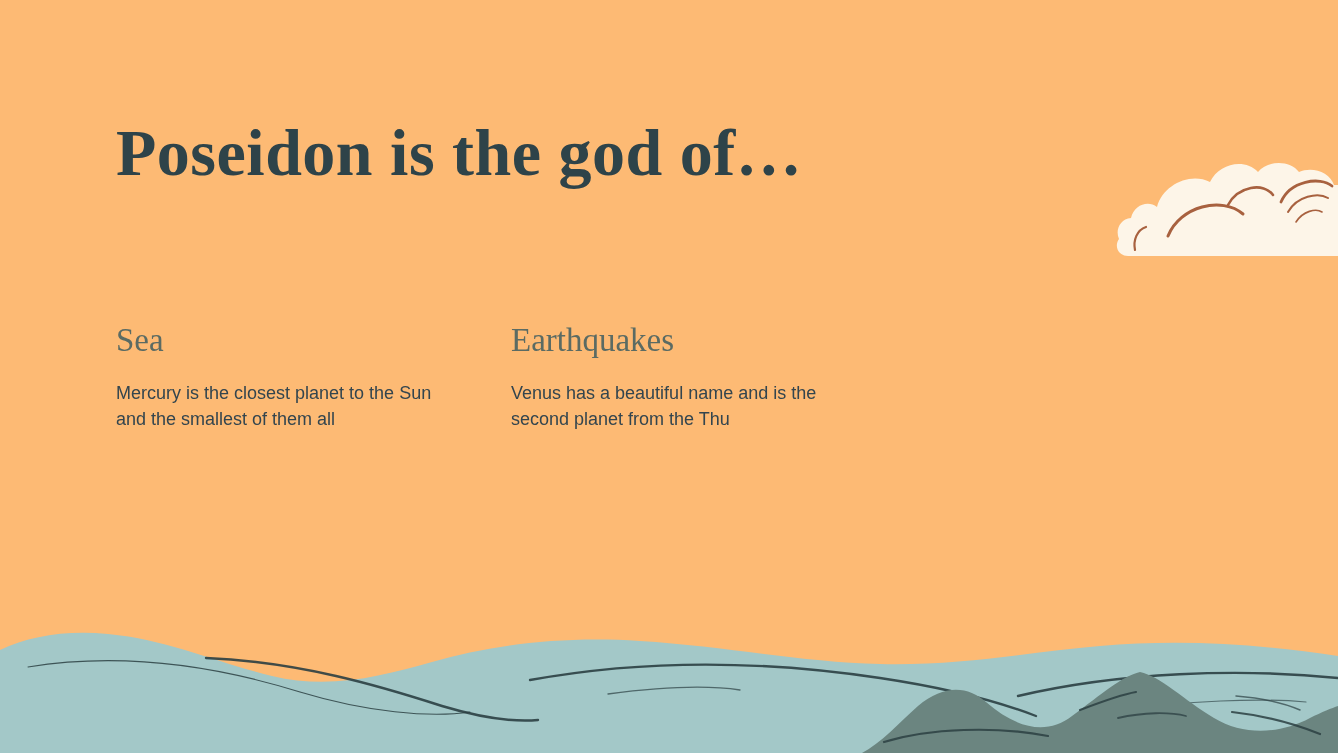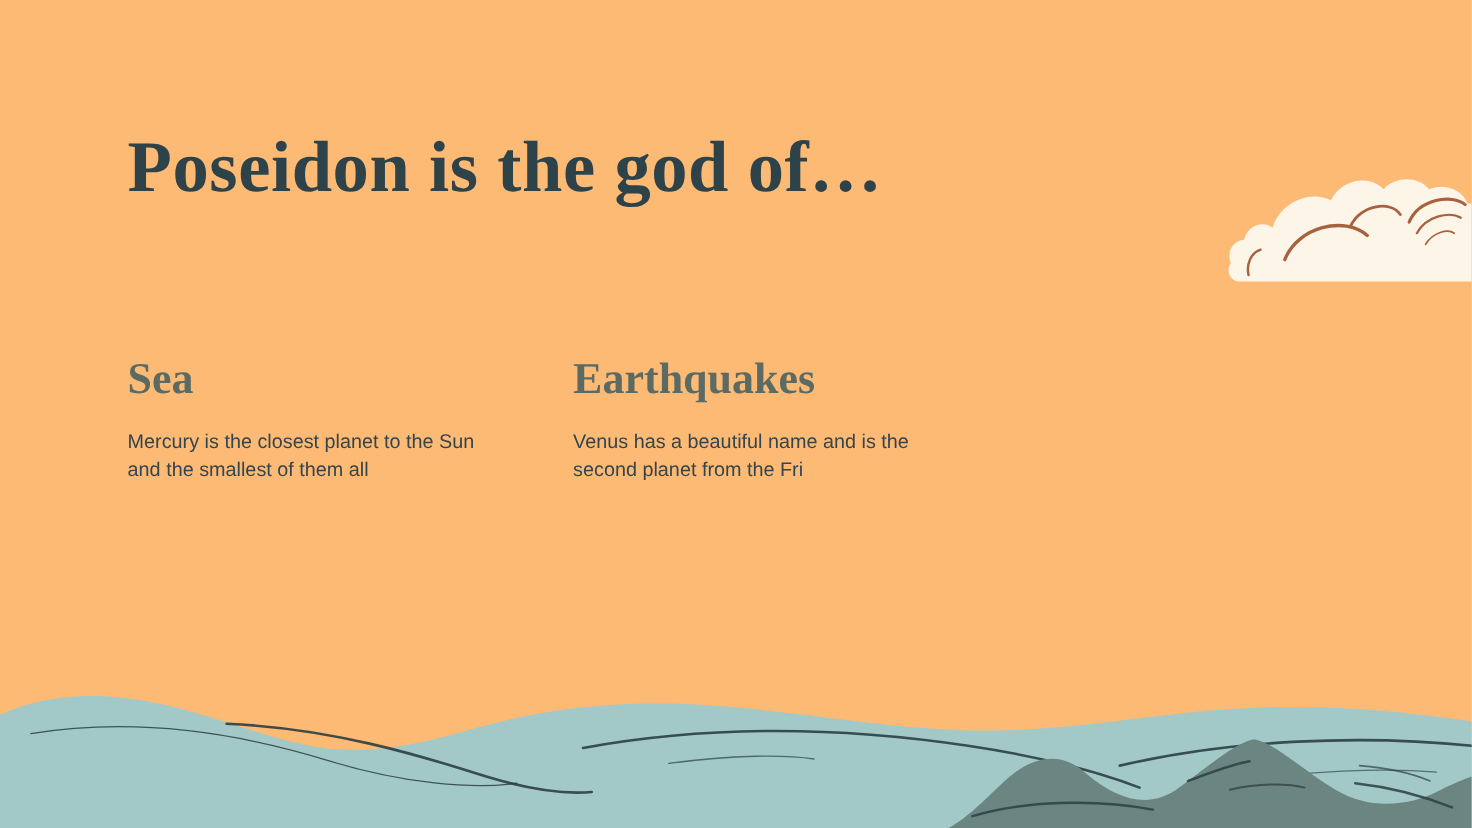--- a/index.html
+++ b/index.html
@@ -45,26 +45,26 @@
     top: 322px;
     width: 1338px;
     height: 180px;
   }
   .column {
     position: absolute;
     top: 0;
     width: 330px;
   }
   .col-1 { left: 116px; }
-  .col-2 { left: 511px; margin-left: 10px; }
+  .col-2 { left: 511px; }
   .col-3 { left: 903px; }
   .col-heading {
     font-family: "Liberation Serif", "DejaVu Serif", serif;
-    font-size: 40px;
-    font-weight: 700;
+    font-size: 33px;
+    font-weight: 400;
     color: #5b6b63;
     line-height: 1.1;
     margin: 0 0 22px 0;
     white-space: nowrap;
   }
   .col-body {
     font-family: "Liberation Sans", sans-serif;
     font-size: 18px;
     font-weight: 400;
     color: #33454e;
@@ -141,19 +141,19 @@
 
     <div class="columns">
 
       <div class="column col-1">
         <h2 class="col-heading">Sea</h2>
         <p class="col-body">Mercury is the closest planet to the Sun and the smallest of them all</p>
       </div>
 
       <div class="column col-2">
         <h2 class="col-heading">Earthquakes</h2>
-        <p class="col-body">Venus has a beautiful name and is the second planet from the Fri</p>
+        <p class="col-body">Venus has a beautiful name and is the second planet from the Thu</p>
       </div>
 
 
     </div>
   </div>
 </div>
 
 </body></html>

